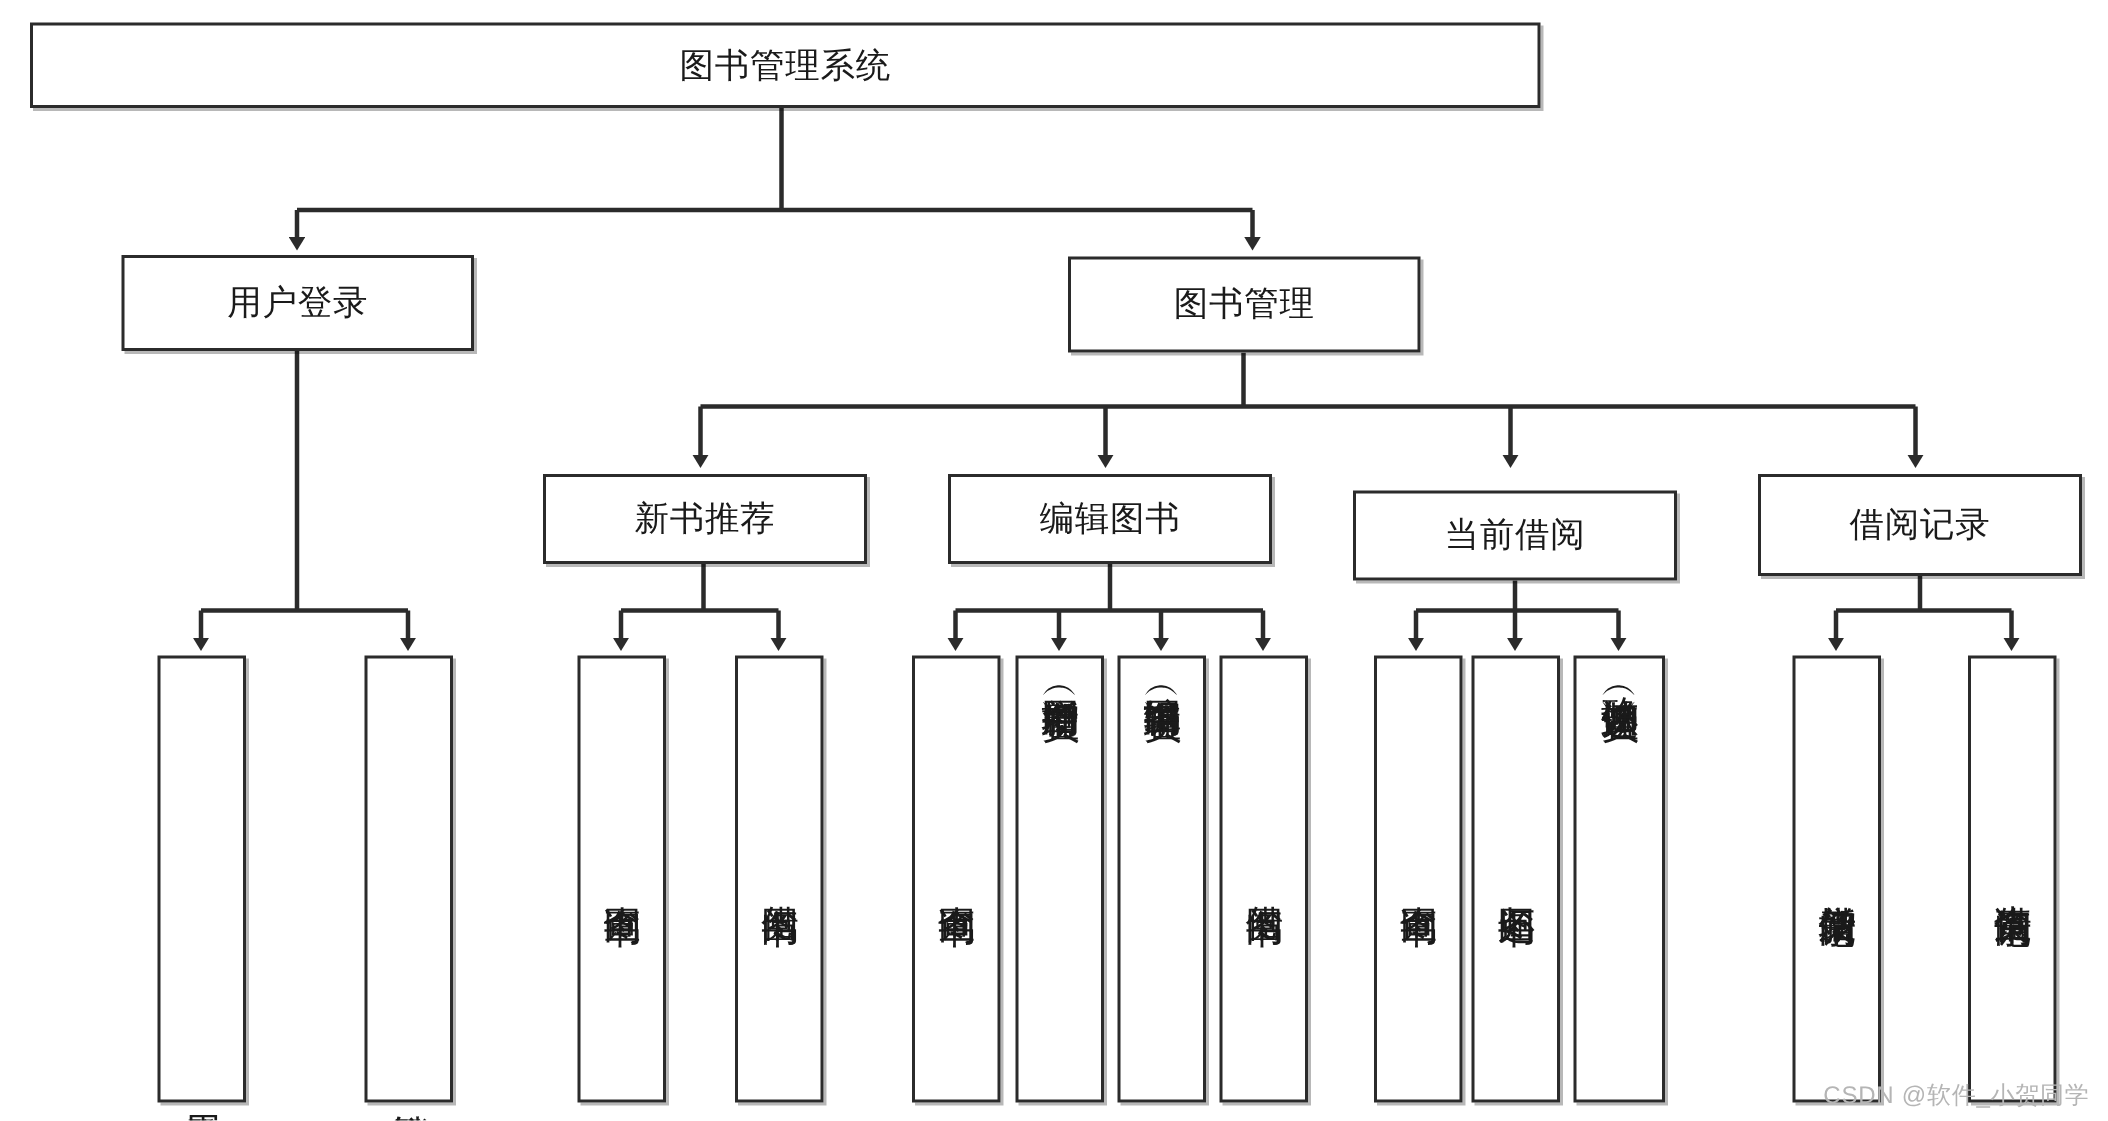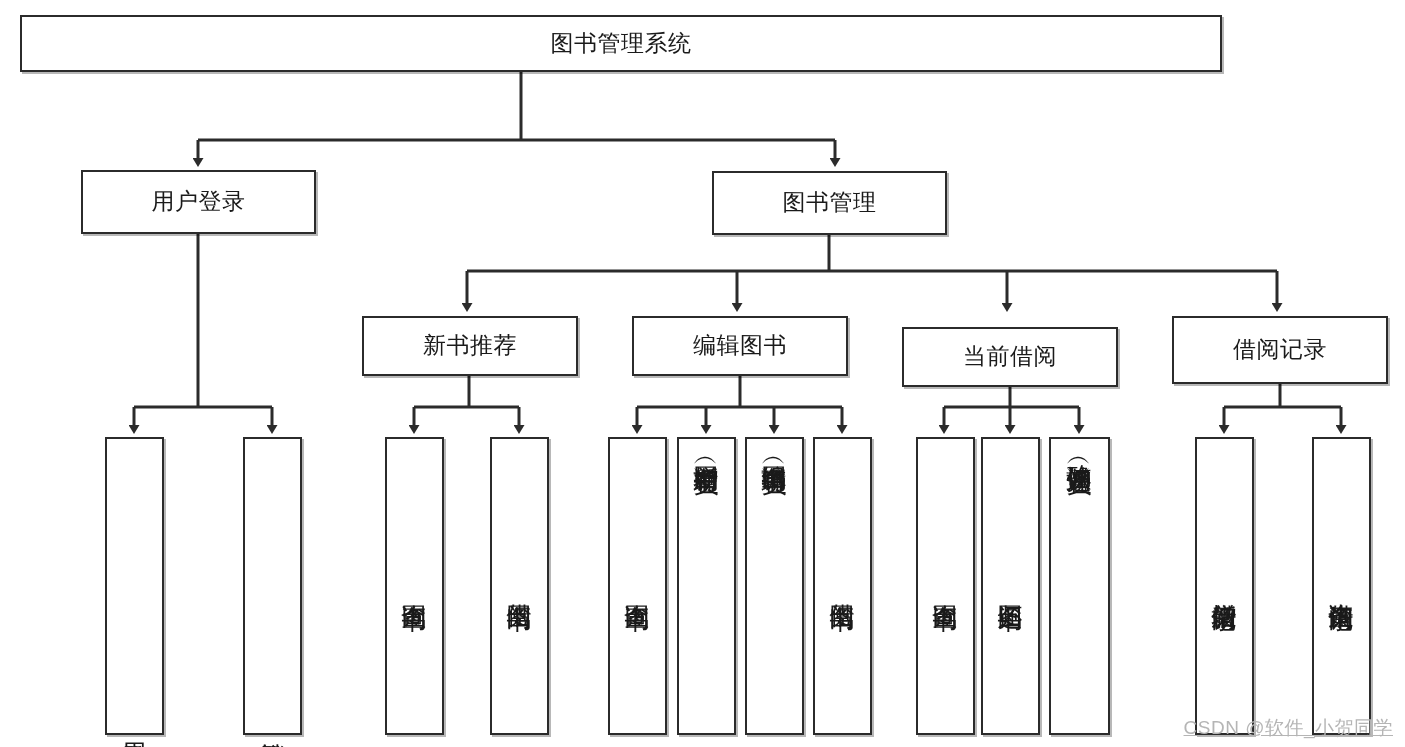--- a/index.html
+++ b/index.html
@@ -64,25 +64,24 @@
   }
   .node.vert.top {
     align-items: flex-start;
     padding-bottom: 0;
     padding-top: 6px;
   }
   .watermark {
     position: absolute;
     right: 12px;
     bottom: 6px;
-    font-size: 19px;
+    font-size: 16px;
     color: #b5b5b5;
     white-space: nowrap;
     letter-spacing: 0.5px;
-    text-decoration: underline;
   }
 </style>
 </head>
 <body>
 
 <div id="canvas">
 
   <svg class="links" viewBox="0 0 1405 747">
     <defs>
       <marker id="arrow" markerWidth="9" markerHeight="11" refX="1" refY="5.5" orient="auto" markerUnits="userSpaceOnUse">
@@ -126,21 +125,21 @@
       <path d="M1010,407 L1010,426" marker-end="url(#arrow)"></path>
       <path d="M1079,407 L1079,426" marker-end="url(#arrow)"></path>
 
       <path d="M1280,376 L1280,407"></path>
       <path d="M1224,407 L1341,407"></path>
       <path d="M1224,407 L1224,426" marker-end="url(#arrow)"></path>
       <path d="M1341,407 L1341,426" marker-end="url(#arrow)"></path>
     </g>
   </svg>
 
-  <div class="node horiz" style="left:20px; top:15px; width:1202px; height:57px;">
+  <div class="node horiz" style="left:20px; top:15px; width:1007px; height:57px;">
     <span class="lbl">图书管理系统</span>
   </div>
 
   <div class="node horiz" style="left:81px; top:170px; width:235px; height:64px;">
     <span class="lbl">用户登录</span>
   </div>
   <div class="node horiz" style="left:712px; top:171px; width:235px; height:64px;">
     <span class="lbl">图书管理</span>
   </div>
 

